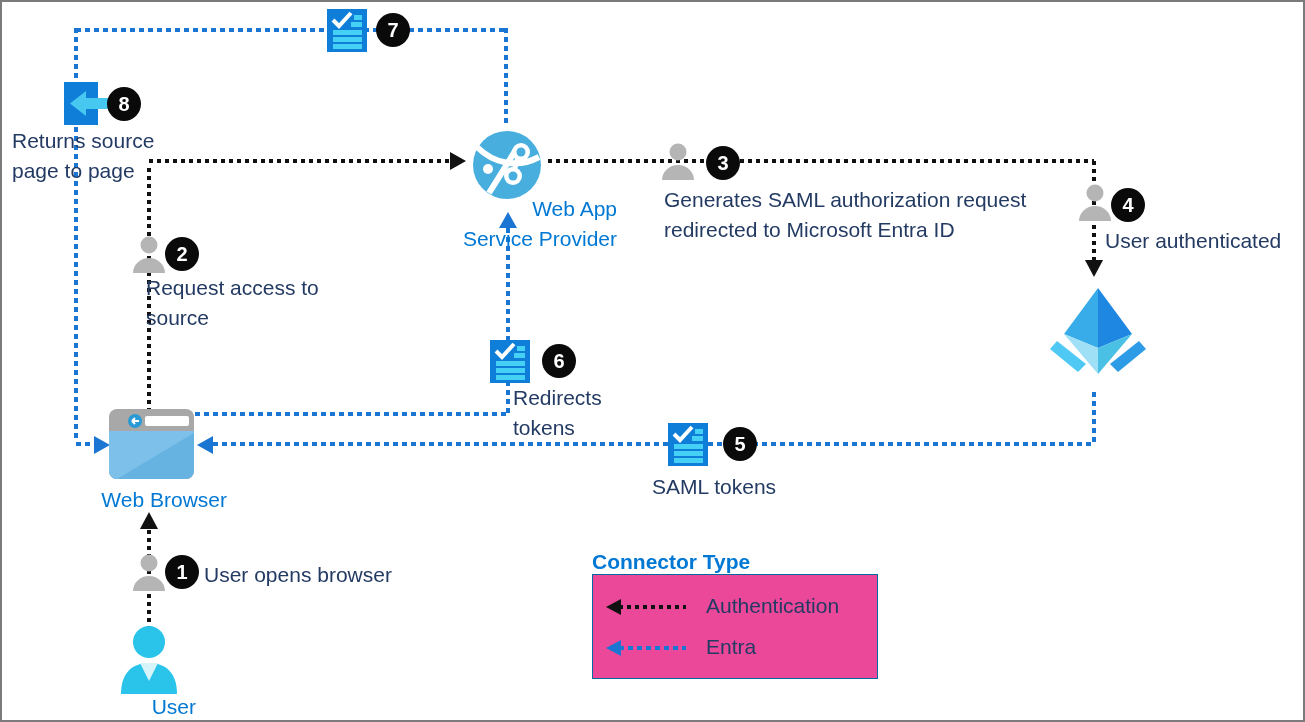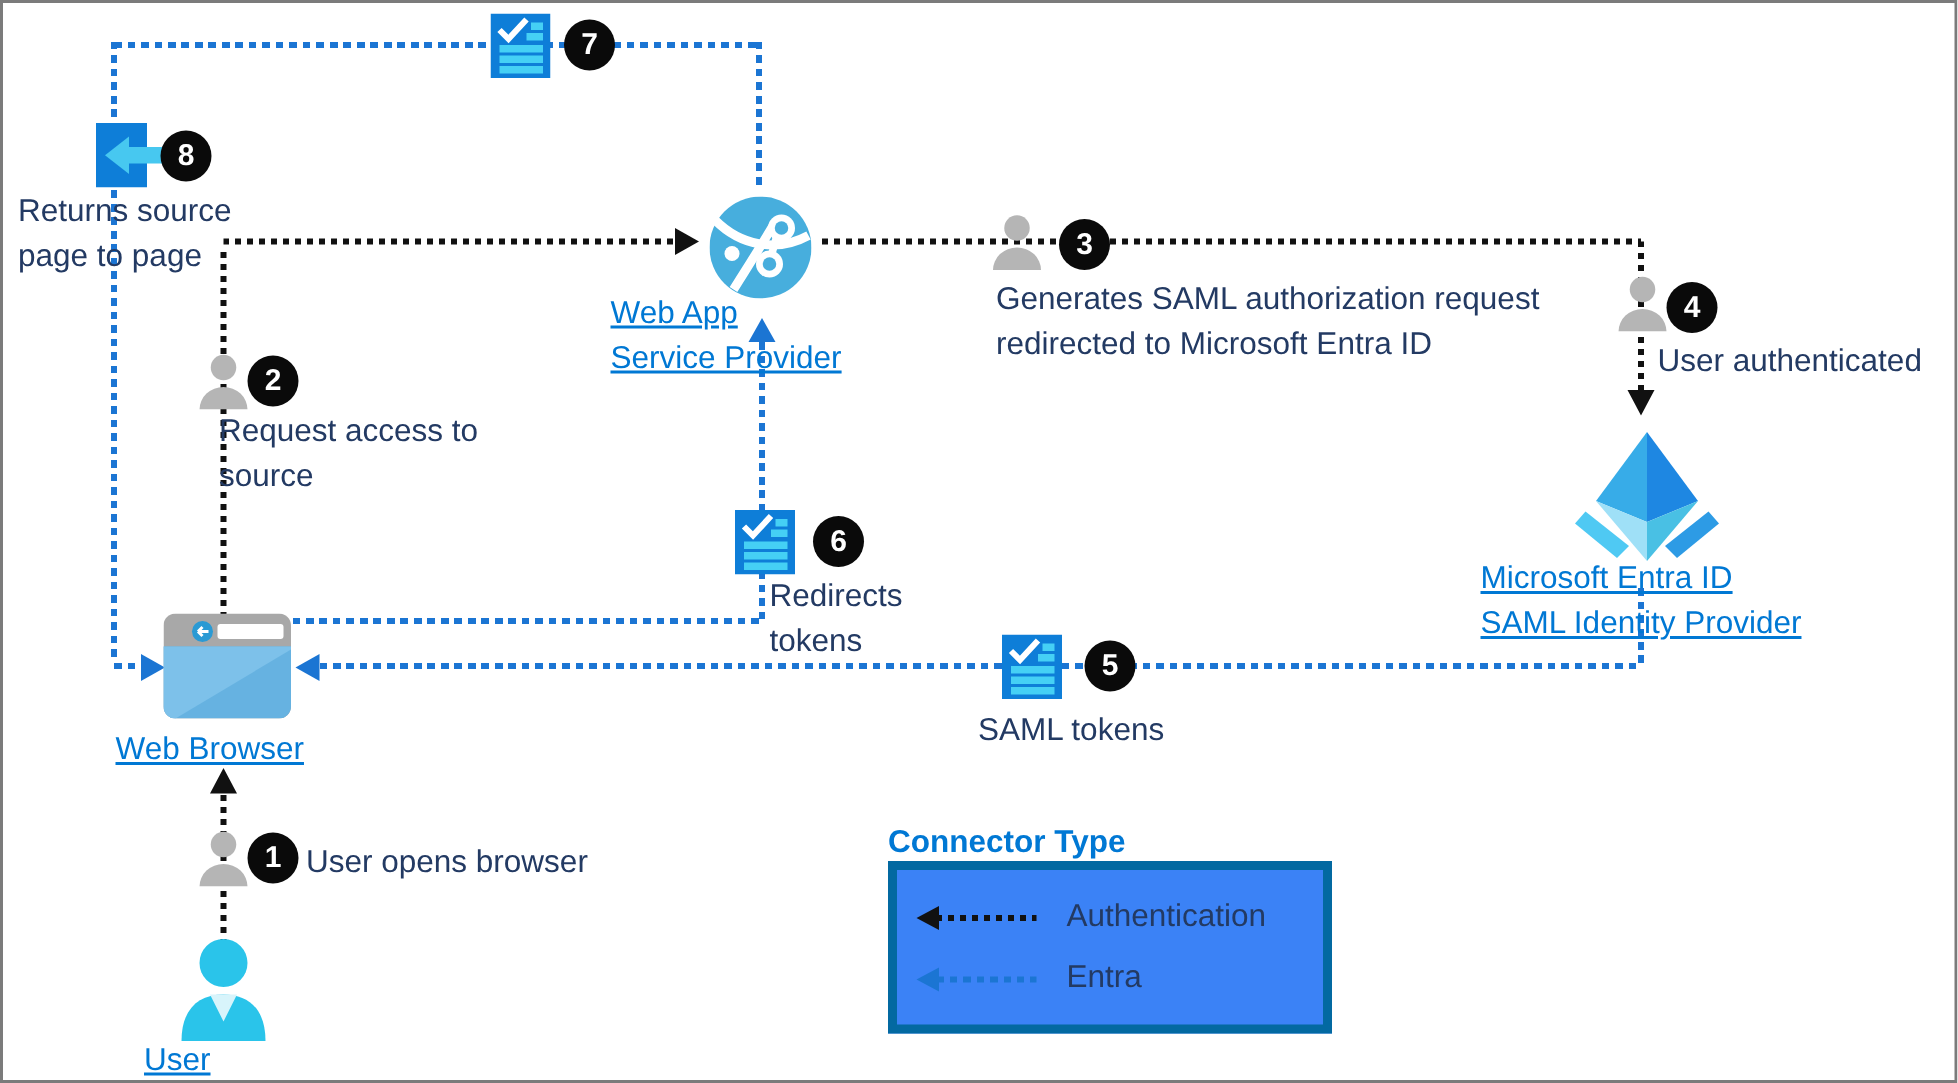--- a/index.html
+++ b/index.html
@@ -4,38 +4,38 @@
 <style>
   html,body{margin:0;padding:0;background:#fff;}
   .canvas{
     position:relative;width:1305px;height:722px;box-sizing:border-box;
     border:2px solid #7b7b7b;background:#ffffff;overflow:hidden;
     font-family:"Liberation Sans","DejaVu Sans",sans-serif;
   }
   .t{position:absolute;font-size:21px;line-height:30px;white-space:nowrap;z-index:4;}
   .navy{color:#233a63;}
   .blue{color:#0078d4;}
-  .center{text-align:left;text-decoration:underline;}
+  .center{text-align:right;}
   .bold{font-weight:bold;}
   
   .lh,.lv{position:absolute;z-index:1;}
   .lh{height:4px;}
   .lv{width:4px;}
   .kh{background-image:repeating-linear-gradient(90deg,#111 0 4px,transparent 4px 8px);}
   .kv{background-image:repeating-linear-gradient(180deg,#111 0 4px,transparent 4px 8px);}
   .bh{background-image:repeating-linear-gradient(90deg,#1b75d3 0 5px,transparent 5px 9px);}
   .bv{background-image:repeating-linear-gradient(180deg,#1b75d3 0 5px,transparent 5px 9px);}
   .arr{position:absolute;width:0;height:0;z-index:2;}
   .badge{
     position:absolute;width:34px;height:34px;border-radius:50%;background:#0a0a0a;
     color:#fff;font-size:20px;font-weight:bold;display:flex;align-items:center;
     justify-content:center;z-index:6;
   }
   .ic{position:absolute;z-index:5;}
-  .legend-box{position:absolute;border:6px solid #0369a1;background:#3b82f6;z-index:3;}
+  .legend-box{position:absolute;border:1px solid #0369a1;background:#ec4899;z-index:3;}
 </style>
 </head>
 <body>
 
 <div class="canvas">
 
   <div class="lv kv" style="left:145px;top:528px;height:100px"></div>
   <div class="arr" style="left:138px;top:510px;border-left:9px solid transparent;border-right:9px solid transparent;border-bottom:17px solid #111"></div>
 
   <div class="lv kv" style="left:145px;top:166px;height:242px"></div>
@@ -191,24 +191,20 @@
     <div>Redirects</div>
     <div>tokens</div>
   </div>
   <div class="t navy" style="left:650px;top:470px">SAML tokens</div>
   <div class="t navy" style="left:202px;top:558px">User opens browser</div>
 
   <div class="t blue center" style="left:405px;top:192px;width:210px">
     <div>Web App</div>
     <div>Service Provider</div>
   </div>
-  <div class="t blue center" style="left:985px;top:369px;width:230px">
-    <div>Microsoft Entra ID</div>
-    <div>SAML Identity Provider</div>
-  </div>
   <div class="t blue center" style="left:75px;top:483px;width:150px">Web Browser</div>
   <div class="t blue center" style="left:94px;top:690px;width:100px">User</div>
 
   <div class="t blue bold" style="left:590px;top:545px">Connector Type</div>
   <div class="legend-box" style="left:590px;top:572px;width:284px;height:103px">
     <div class="lh kh" style="left:26px;top:30px;width:67px"></div>
     <div class="arr" style="left:13px;top:24px;border-top:8px solid transparent;border-bottom:8px solid transparent;border-right:15px solid #111"></div>
     <div class="t navy" style="left:113px;top:16px">Authentication</div>
     <div class="lh bh" style="left:26px;top:71px;width:67px"></div>
     <div class="arr" style="left:13px;top:65px;border-top:8px solid transparent;border-bottom:8px solid transparent;border-right:15px solid #1b75d3"></div>

